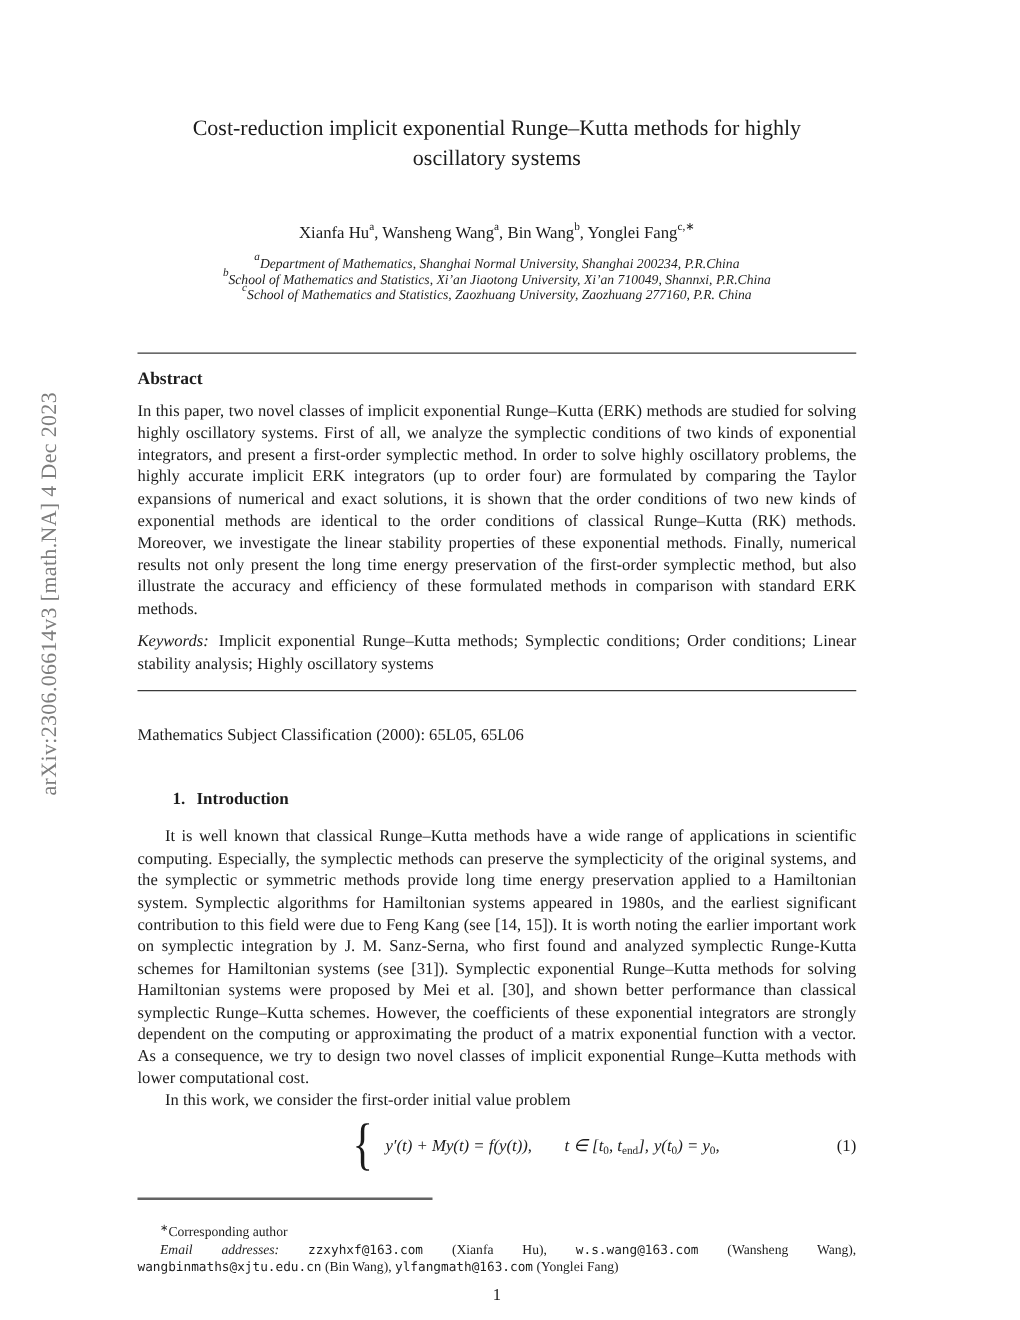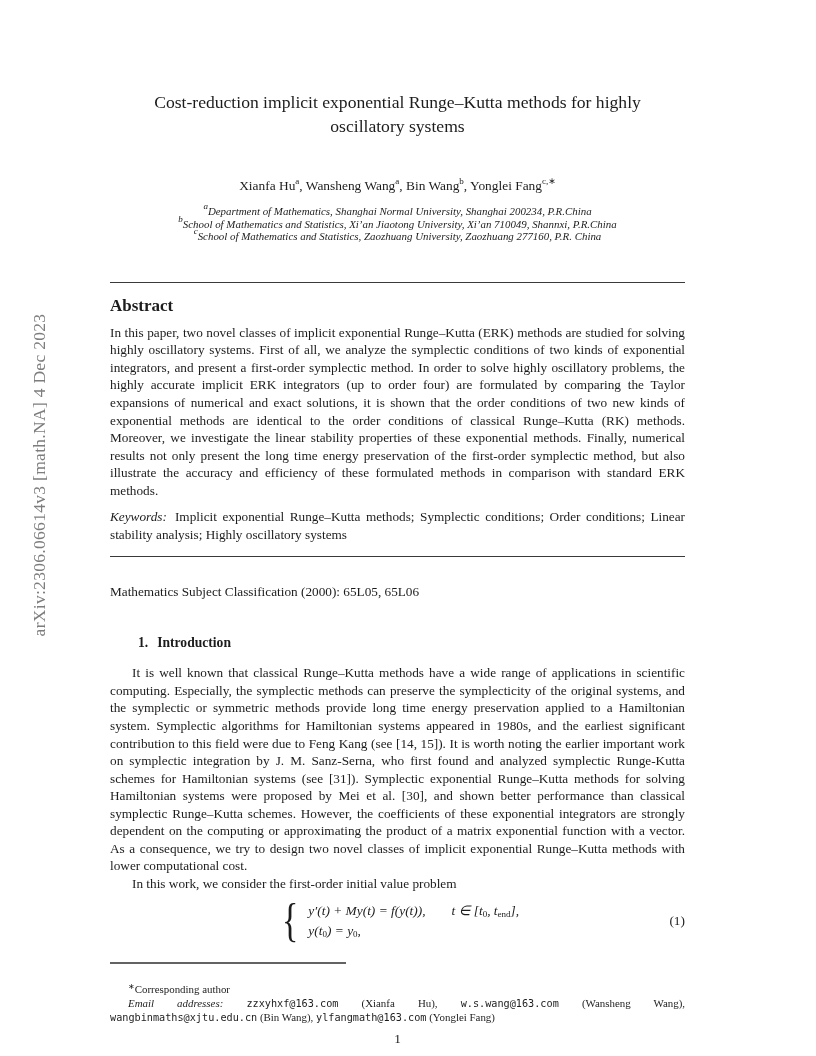--- a/index.html
+++ b/index.html
@@ -50,21 +50,21 @@
   .rule {
     border:none;
     border-top:1.6px solid #3a3a3a;
     width:100%;
   }
   .rule-top { margin-top:39px; }
   .rule-bottom { margin-top:13px; }
   .abstract-heading {
     margin-top:13px;
     font-weight:bold;
-    font-size:17px;
+    font-size:14px;
   }
   .para {
     font-size:13.25px;
     line-height:17.55px;
     text-align:justify;
   }
   .abstract-body { margin-top:8px; }
   .keywords { margin-top:9px; }
   .keywords .kw-label { font-style:italic; }
   .kw-gap { display:inline-block; width:8px; }
@@ -92,21 +92,21 @@
     font-size:13.4px;
   }
   .eq-brace {
     font-style:normal;
     font-size:34px;
     font-weight:300;
     transform:scaleY(1.35);
     margin-right:10px;
     color:#1c1c1c;
   }
-  .eq-lines { display:flex; flex-direction:column; gap:4px; }
+  .eq-lines { display:flex; flex-direction:row; gap:4px; }
   .eq-line { white-space:nowrap; }
   .eq-gap { display:inline-block; width:26px; }
   sub.eq-sub { font-size:9px; font-style:normal; vertical-align:-2px; line-height:0; }
   .eq-number {
     margin-left:auto;
     font-style:normal;
     font-size:13.4px;
   }
   .footnote-rule {
     border:none;

